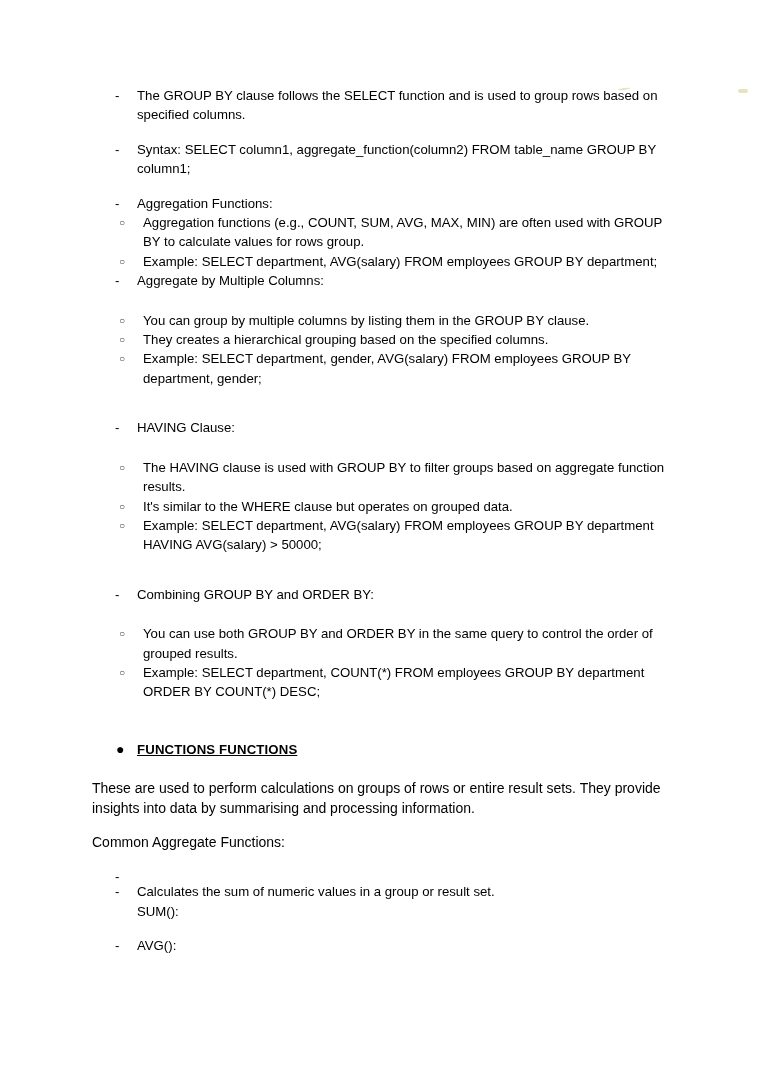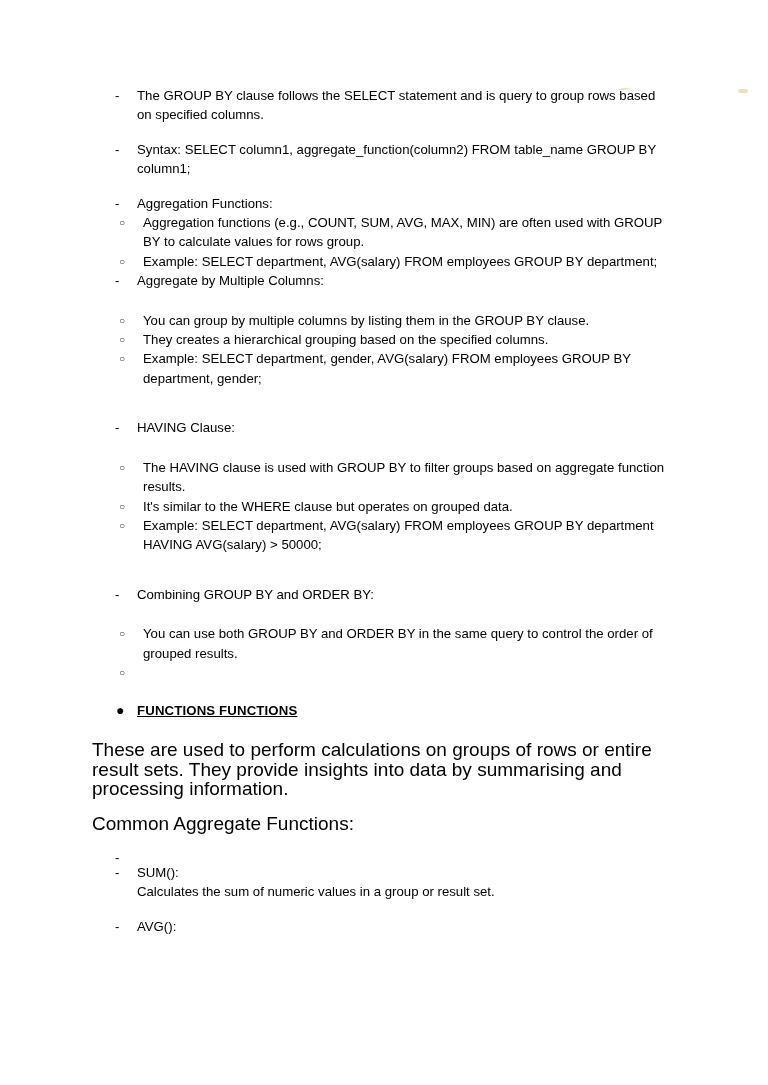--- a/index.html
+++ b/index.html
@@ -85,21 +85,21 @@
     position: absolute;
     left: 27px;
     top: 0;
     font-size: 10px;
     line-height: 20.5px;
     color: #3a3a3a;
   }
 
   p.para {
     margin: 0;
-    font-size: 19px;
+    font-size: 14px;
     line-height: 19.4px;
   }
   .gap-md { height: 15px; }
   .gap-lg { height: 20px; }
   .gap-xl { height: 30px; }
   .gap-xxl { height: 38px; }
 </style>
 </head>
 <body>
 
@@ -107,21 +107,21 @@
 
   <span class="artifact" id="artifact-1"></span>
   <span class="artifact" id="artifact-2"></span>
 
   <div class="content">
 
     <ul class="lvl1">
 
       <li class="item">
         <span class="marker">-</span>
-        <span class="txt">The GROUP BY clause follows the SELECT statement and is query to group rows based on specified columns.</span>
+        <span class="txt">The GROUP BY clause follows the SELECT function and is used to group rows based on specified columns.</span>
       </li>
 
       <div class="gap-md"></div>
 
       <li class="item">
         <span class="marker">-</span>
         <span class="txt">Syntax: SELECT column1, aggregate_function(column2) FROM table_name GROUP BY column1;</span>
       </li>
 
       <div class="gap-md"></div>
@@ -204,20 +204,21 @@
 
     <div class="gap-lg"></div>
 
     <ul class="lvl2">
       <li class="subitem">
         <span class="marker">○</span>
         <span class="txt">You can use both GROUP BY and ORDER BY in the same query to control the order of grouped results.</span>
       </li>
       <li class="subitem">
         <span class="marker">○</span>
+        <span class="txt">Example: SELECT department, COUNT(*) FROM employees GROUP BY department ORDER BY COUNT(*) DESC;</span>
       </li>
     </ul>
 
     <div class="gap-xxl"></div>
 
     <ul class="lvl1">
       <li class="item">
         <span class="marker dot">●</span>
         <span class="txt heading">FUNCTIONS FUNCTIONS</span>
       </li>
@@ -235,22 +236,22 @@
 
     <ul class="lvl1">
       <li class="item">
         <span class="marker">-</span>
       </li>
 
       <div class="gap-md"></div>
 
       <li class="item">
         <span class="marker">-</span>
+        <span class="txt">Calculates the sum of numeric values in a group or result set.</span>
         <span class="txt">SUM():</span>
-        <span class="txt">Calculates the sum of numeric values in a group or result set.</span>
       </li>
 
       <div class="gap-md"></div>
 
       <li class="item">
         <span class="marker">-</span>
         <span class="txt">AVG():</span>
       </li>
     </ul>
 

